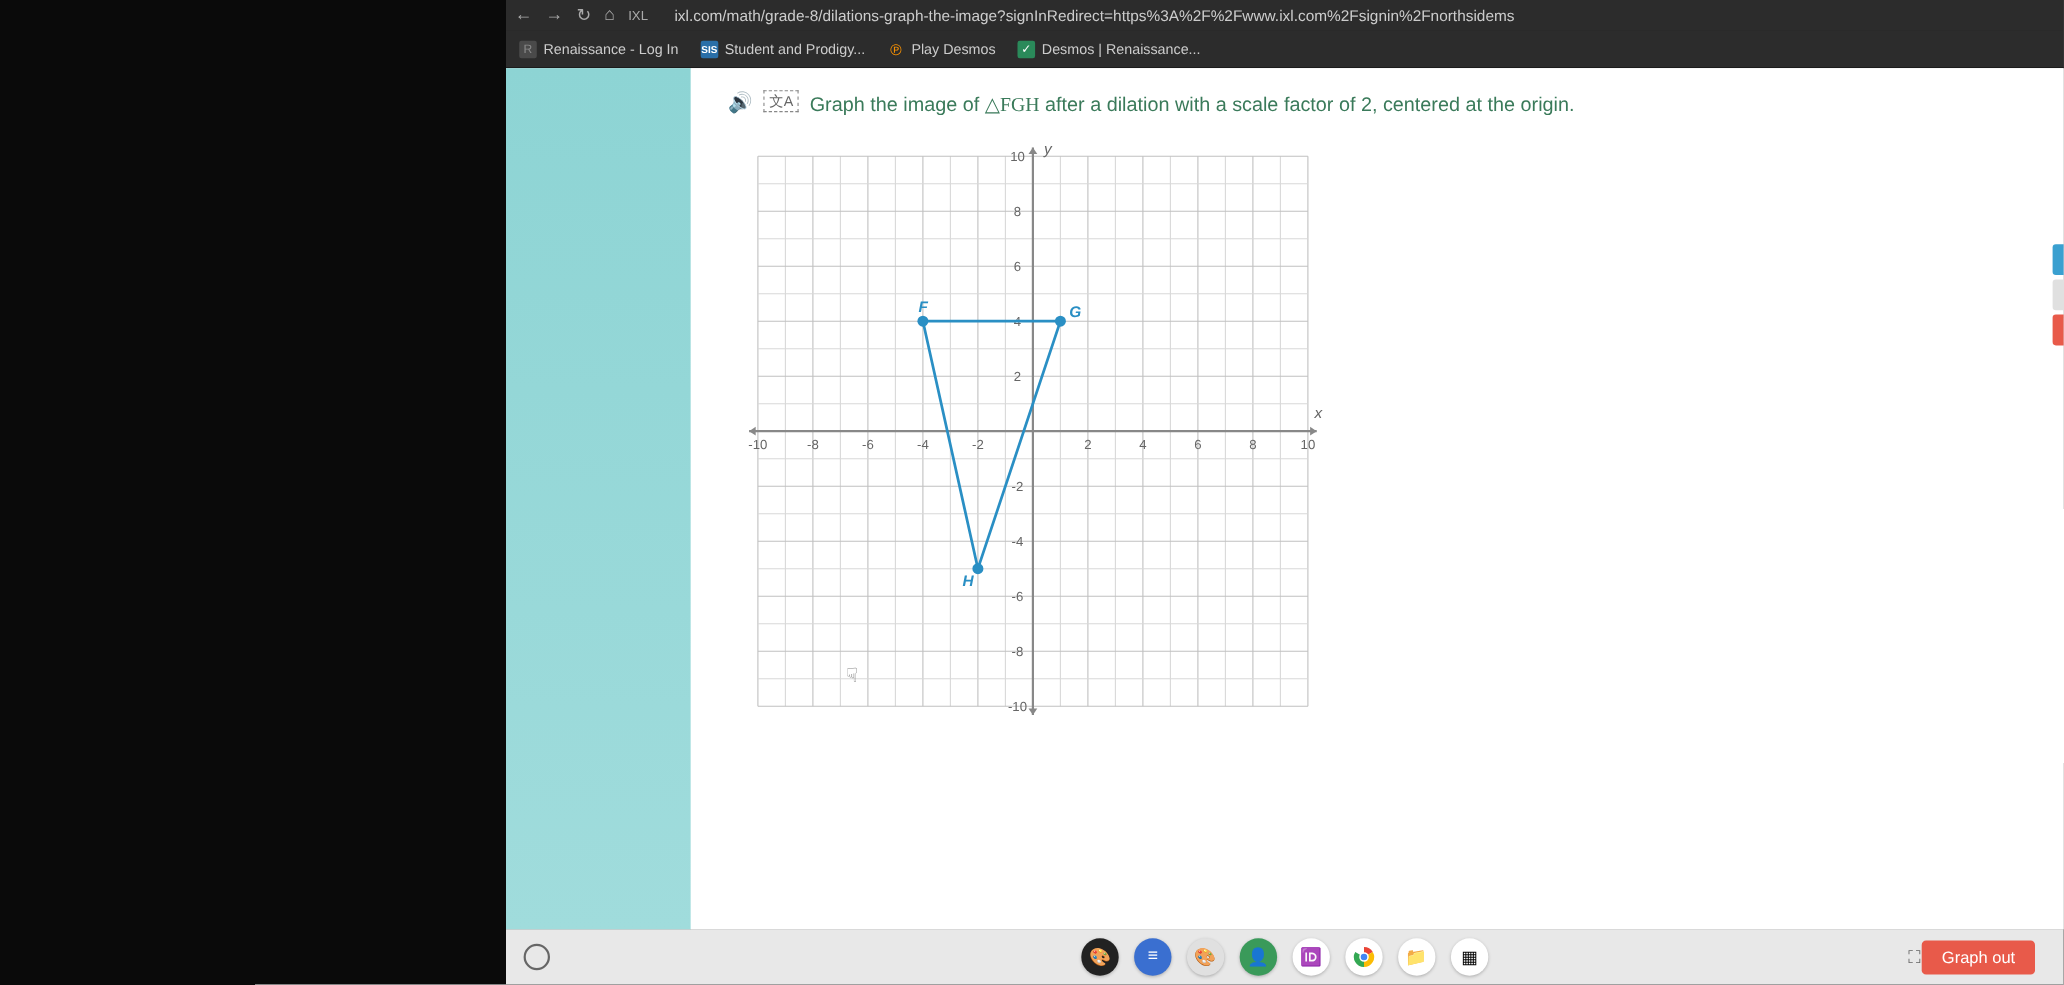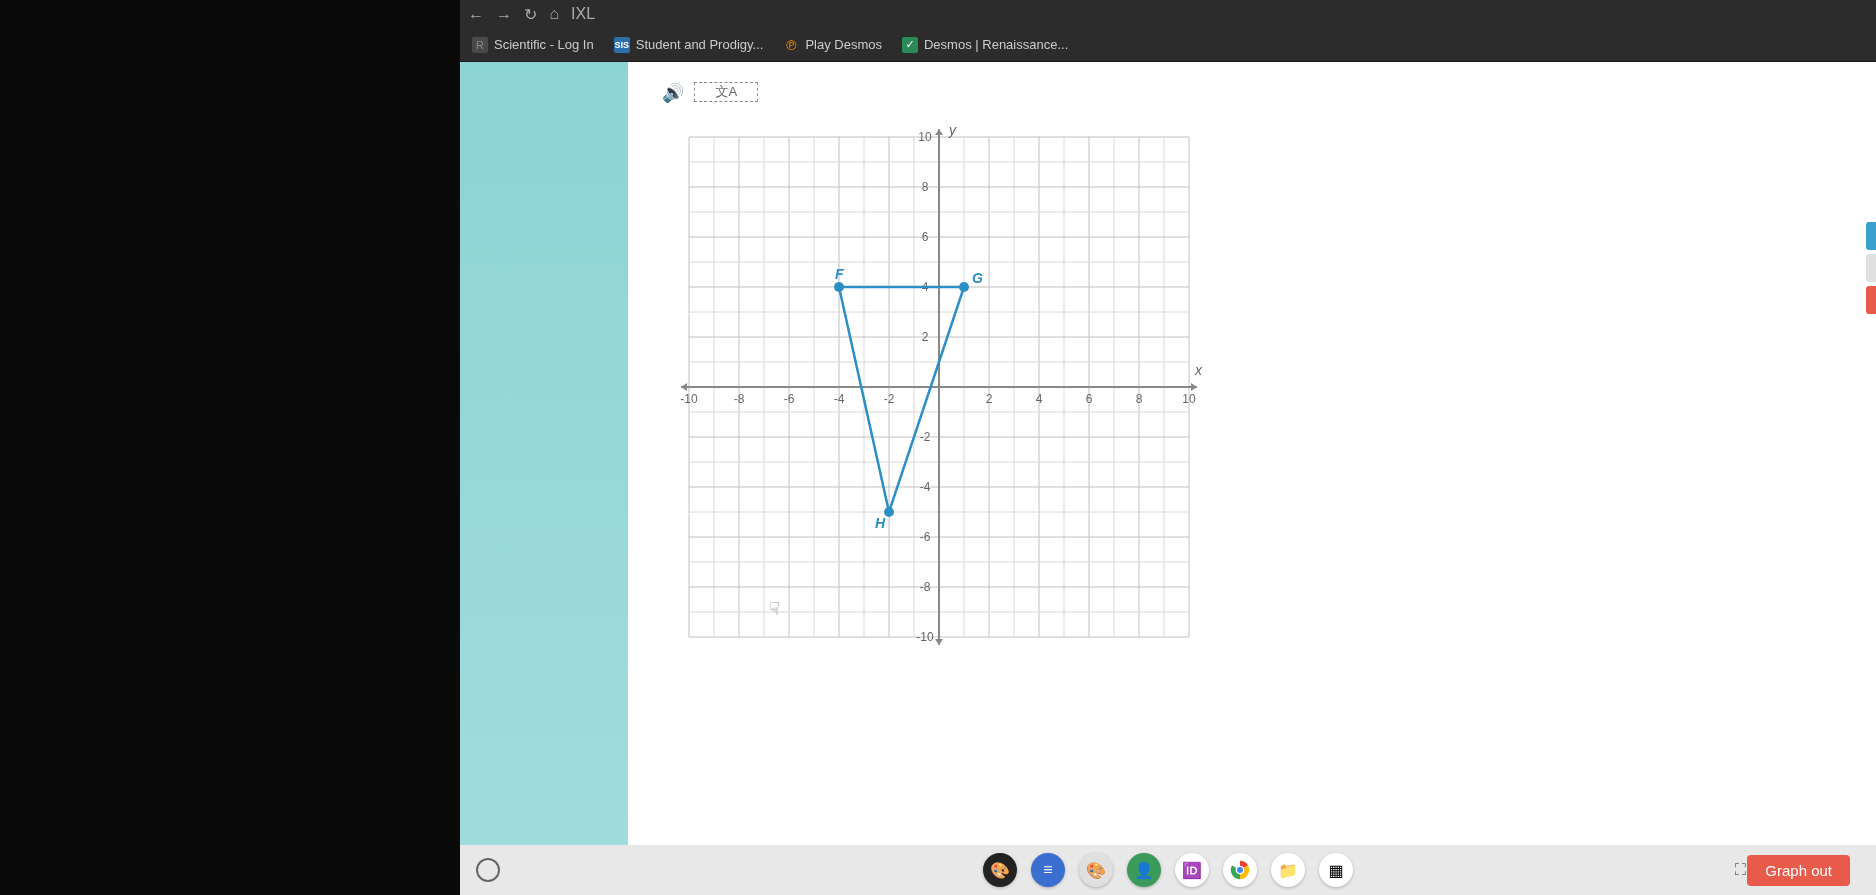--- a/index.html
+++ b/index.html
@@ -98,21 +98,21 @@
       gap: 10px;
       margin-bottom: 18px;
     }
     .audio-icon, .hint-icon {
       font-size: 18px;
       cursor: pointer;
     }
     .audio-icon { color: #3a8fc4; }
     .hint-icon {
       border: 1px dashed #888;
-      padding: 0 20px;
+      padding: 0 4px;
       font-size: 13px;
       color: #666;
     }
     .question-text {
       color: #3a7a5a;
       font-size: 18px;
       line-height: 1.5;
       max-width: 720px;
     }
     .graph-container {
@@ -214,27 +214,28 @@
 </head>
 <body>
 
 <div class="browser-frame">
   <div class="browser-top">
     <span class="nav-btn">←</span>
     <span class="nav-btn">→</span>
     <span class="nav-btn">↻</span>
     <span class="nav-btn">⌂</span>
     <span class="url-prefix">
-      <span style="color:#aaa;font-size:16px">IXL</span>
+      <span style="color:#aaa;font-size:12px">IXL</span>
     </span>
+    <span class="url-text">ixl.com/math/grade-8/dilations-graph-the-image?signInRedirect=https%3A%2F%2Fwww.ixl.com%2Fsignin%2Fnorthsidems</span>
   </div>
   <div class="bookmarks-bar">
     <div class="bookmark">
       <span class="bookmark-icon bm-r">R</span>
-      <span>Scientific - Log In</span>
+      <span>Renaissance - Log In</span>
     </div>
     <div class="bookmark">
       <span class="bookmark-icon bm-sis">SIS</span>
       <span>Student and Prodigy...</span>
     </div>
     <div class="bookmark">
       <span class="bookmark-icon bm-p">℗</span>
       <span>Play Desmos</span>
     </div>
     <div class="bookmark">
@@ -242,20 +243,23 @@
       <span>Desmos | Renaissance...</span>
     </div>
   </div>
 
   <div class="content-area">
     <div class="left-panel"></div>
     <div class="main-panel">
       <div class="question-row">
         <span class="audio-icon">🔊</span>
         <span class="hint-icon">文A</span>
+        <div class="question-text">
+          <span>Graph the image of </span><span class="triangle-char">△FGH</span><span> after a dilation with a scale factor of 2, centered at the origin.</span>
+        </div>
       </div>
 
       <div class="graph-container">
         <svg class="graph" viewBox="0 0 530 530">
           <g id="grid">
               <line x1="15" x2="15" y1="515" y2="15" class="grid-line-major"></line>
               <line x1="40" x2="40" y1="515" y2="15" class="grid-line"></line>
               <line x1="65" x2="65" y1="515" y2="15" class="grid-line-major"></line>
               <line x1="90" x2="90" y1="515" y2="15" class="grid-line"></line>
               <line x1="115" x2="115" y1="515" y2="15" class="grid-line-major"></line>

